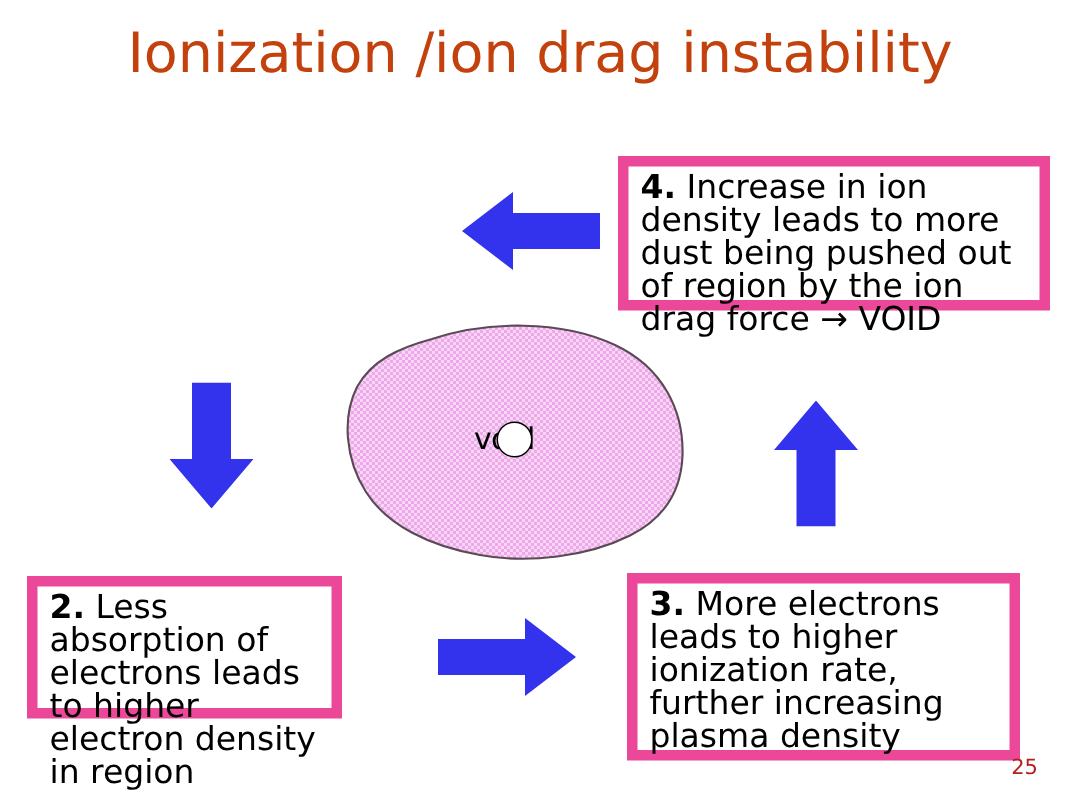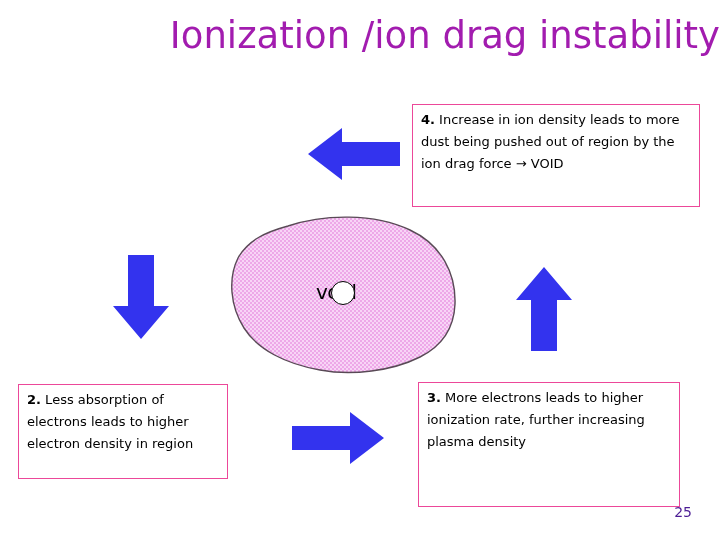--- a/index.html
+++ b/index.html
@@ -15,37 +15,37 @@
     overflow: hidden;
     font-family: "DejaVu Sans", "Liberation Sans", sans-serif;
   }
 
   
   #title {
     position: absolute;
     left: 0;
     top: 14px;
     width: 720px;
-    text-align: right;
+    text-align: center;
     font-family: "DejaVu Sans", "Liberation Sans", sans-serif;
     font-size: 37px;
     line-height: 44px;
-    color: #a21caf;
+    color: #c2410c;
     letter-spacing: 0px;
     white-space: nowrap;
   }
 
   
   .tbox {
     position: absolute;
     box-sizing: border-box;
-    border: 1px solid #ec4899;
+    border: 7px solid #ec4899;
     background: #ffffff;
     color: #000000;
-    font-size: 13px;
+    font-size: 22px;
     line-height: 22px;
     padding: 4px 6px 4px 8px;
   }
   .tbox b {
     font-weight: bold;
   }
 
   #box1 { left: 18px;  top: 124px; width: 278px; height: 57px; }
   #box4 { left: 412px; top: 104px; width: 288px; height: 103px; }
   #box2 { left: 18px;  top: 384px; width: 210px; height: 95px; }
@@ -91,21 +91,21 @@
   #arrow-down  { left: 110px; top: 255px; }
   #arrow-up    { left: 513px; top: 267px; }
   #arrow-right { left: 292px; top: 410px; }
 
   
   #page-number {
     position: absolute;
     right: 28px;
     bottom: 20px;
     font-size: 14px;
-    color: #4c1d95;
+    color: #b91c1c;
   }
 </style>
 </head>
 <body>
 
 <div id="slide">
 
   <div id="title">Ionization /ion drag instability</div>
 
 

